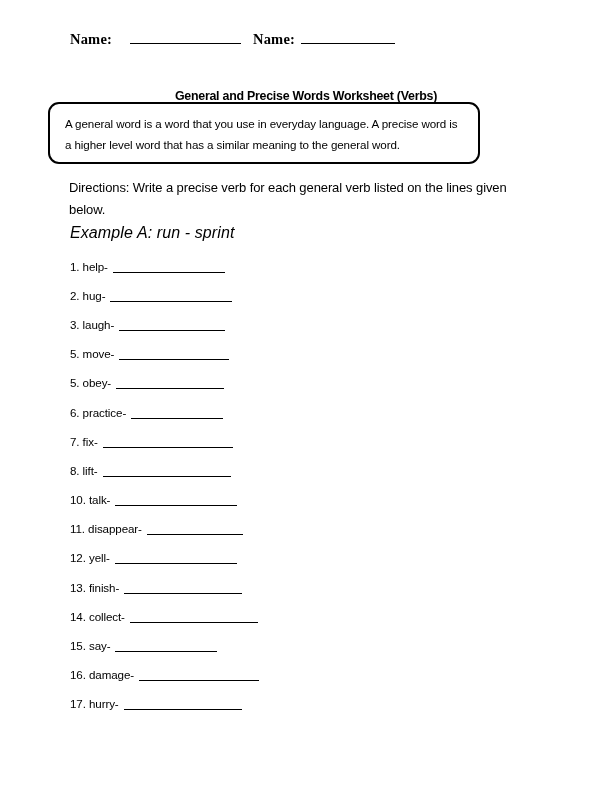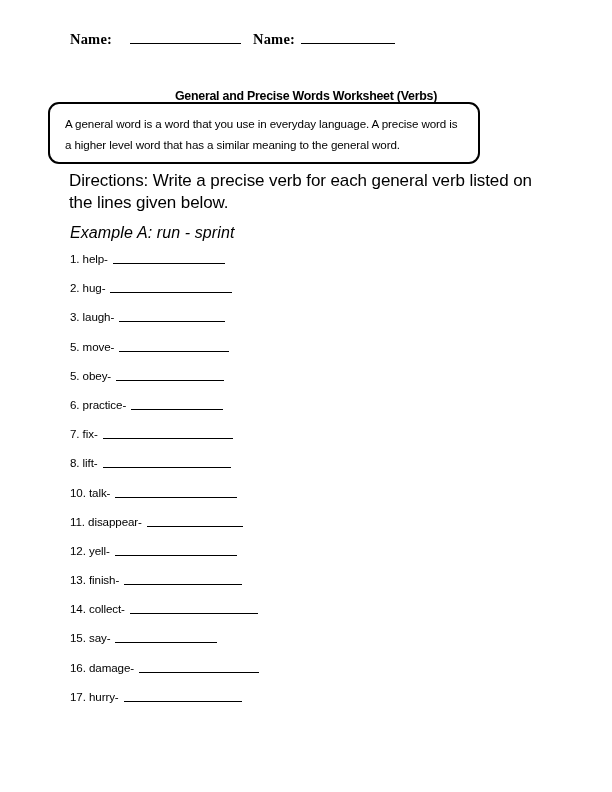--- a/index.html
+++ b/index.html
@@ -77,23 +77,23 @@
   .definition-text {
     font-size: 11.6px;
     line-height: 21px;
     letter-spacing: -0.1px;
   }
 
   
   .directions {
     position: absolute;
     left: 69px;
-    top: 170px;
+    top: 177px;
     width: 470px;
-    font-size: 17px;
+    font-size: 13px;
     line-height: 22px;
     letter-spacing: -0.1px;
   }
 
   
   .example {
     position: absolute;
     left: 70px;
     top: 224px;
     font-size: 16px;
@@ -105,21 +105,21 @@
   .verb-list {
     position: absolute;
     left: 70px;
     top: 252px;
     width: 480px;
   }
   .verb-item {
     position: relative;
     height: 29.2px;
     display: flex;
-    align-items: flex-start;
+    align-items: center;
     white-space: nowrap;
   }
   .verb-label {
     font-size: 11.6px;
     line-height: 14px;
     letter-spacing: -0.1px;
     display: inline-block;
   }
   .verb-rule {
     display: inline-block;

